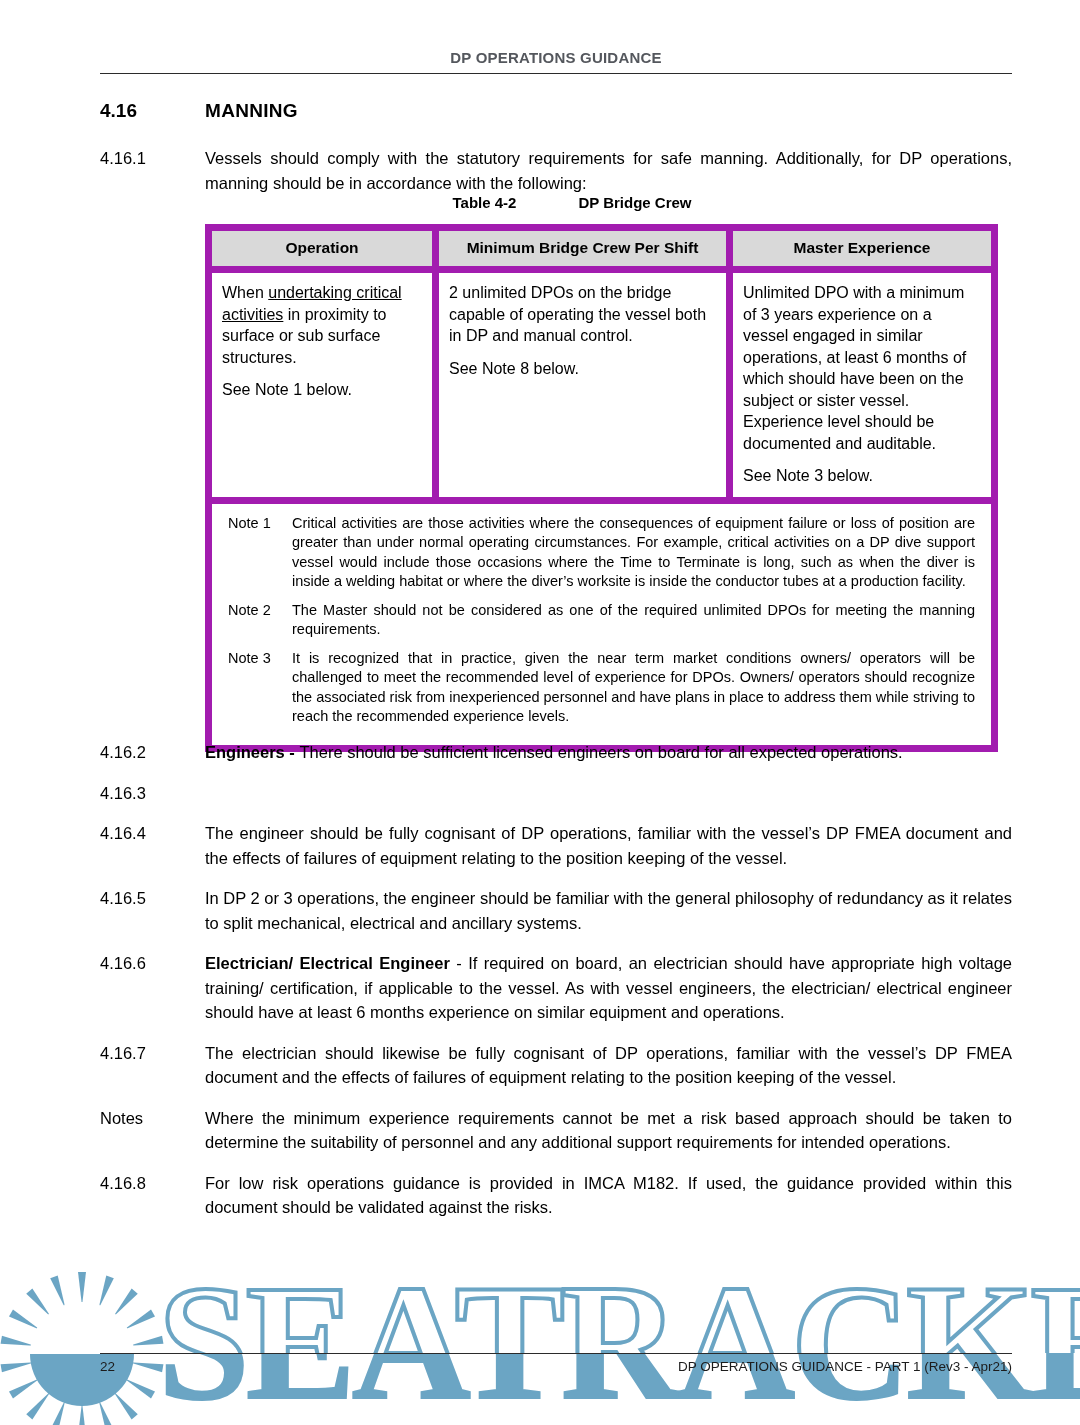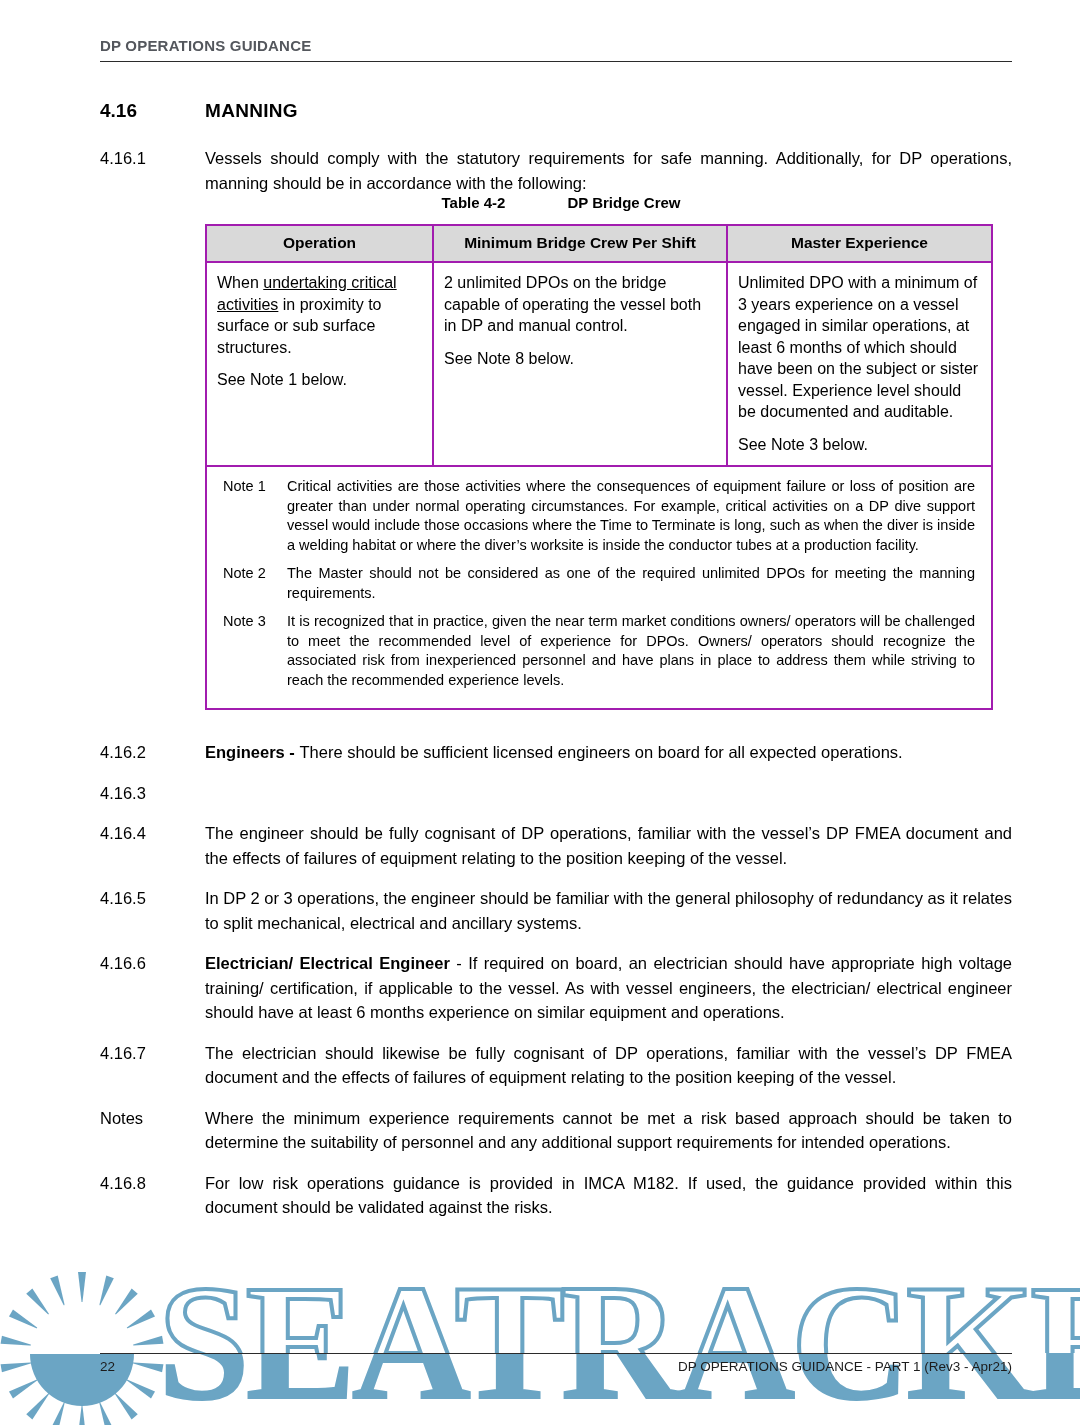--- a/index.html
+++ b/index.html
@@ -17,22 +17,23 @@
   .page {
     position: absolute;
     inset: 0;
     padding: 0;
   }
 
   
   .doc-header {
     position: absolute;
     left: 100px;
-    top: 36px;
-    width: 912px;
+    top: 48px;
+    width: 912px;
+    text-align: center;
   }
   .doc-header-title {
     font-size: 15px;
     font-weight: bold;
     letter-spacing: 0.2px;
     color: #54575d;
     line-height: 20px;
   }
   .doc-header-rule {
     margin-top: 5px;
@@ -85,40 +86,40 @@
     position: absolute;
     left: 100px;
     top: 146px;
     width: 912px;
   }
 
   
   .table-caption {
     position: absolute;
     top: 194px;
-    left: 105px;
+    left: 116px;
     width: 912px;
     text-align: center;
     font-size: 15px;
     font-weight: bold;
   }
   .table-caption .cap-num { margin-right: 62px; }
 
   
   .crew-table {
     position: absolute;
     left: 205px;
     top: 224px;
     width: 786px;
     border-collapse: collapse;
     table-layout: fixed;
   }
   .crew-table th,
   .crew-table td {
-    border: 2px solid #a21caf;
+    border: 7px solid #a21caf;
     vertical-align: top;
     margin-left: 41px;
   }
   .crew-table thead th {
     background: #d9d9d9;
     text-align: center;
     font-size: 15.5px;
     font-weight: bold;
     padding: 8px 4px 9px;
     vertical-align: middle;

